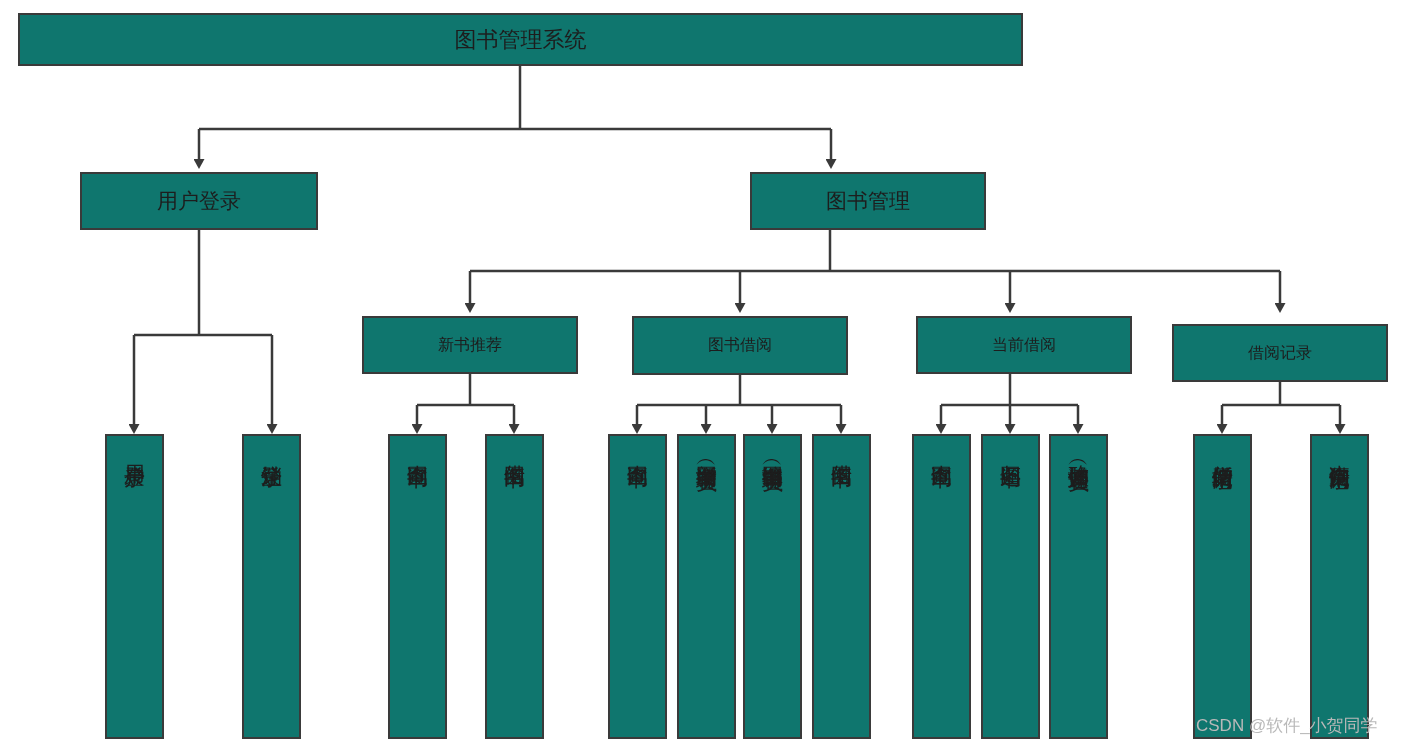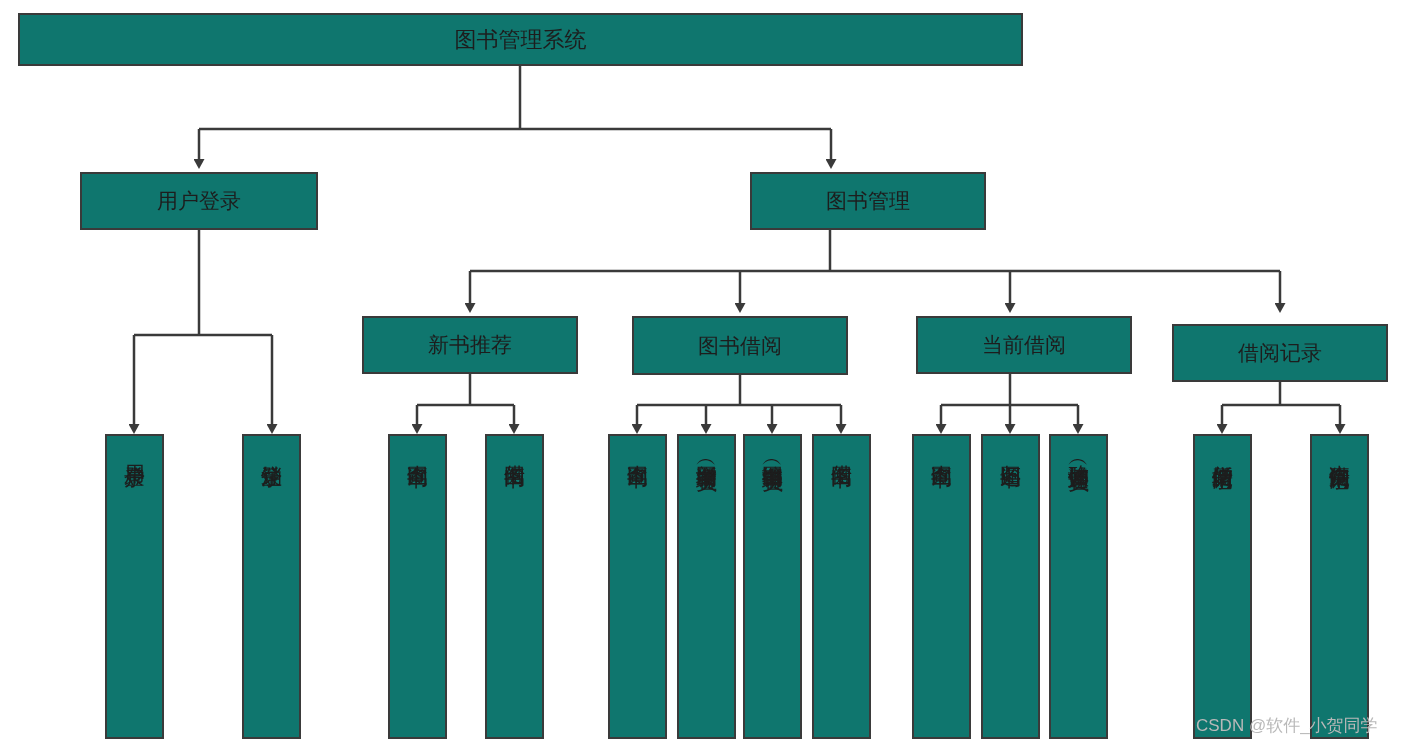--- a/index.html
+++ b/index.html
@@ -38,21 +38,21 @@
     color: #1d1d1d;
     z-index: 2;
   }
   .node.root {
     font-size: 22px;
   }
   .node.lvl1 {
     font-size: 21px;
   }
   .node.lvl2 {
-    font-size: 21px;
+    font-size: 16px;
   }
   .node.leaf {
     font-size: 21px;
     writing-mode: vertical-rl;
     text-orientation: upright;
     line-height: 1.05;
     letter-spacing: 1px;
     padding-top: 12px;
     justify-content: flex-start;
     align-items: center;

